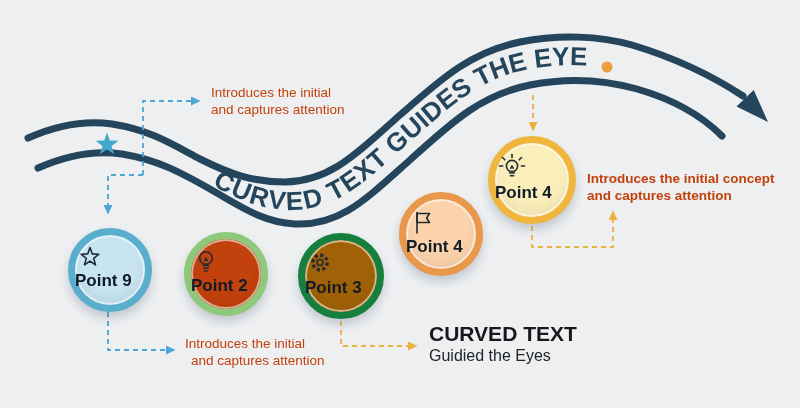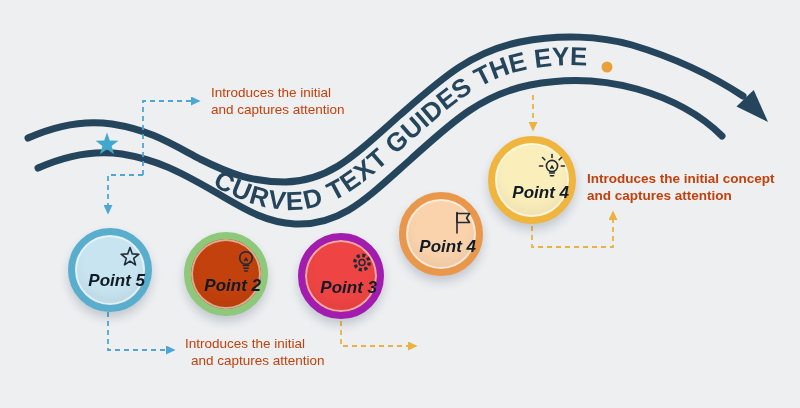--- a/index.html
+++ b/index.html
@@ -13,27 +13,27 @@
   .note-topleft{left:211px;top:85px;}
   .note-bottomleft{left:185px;top:336px;}
   .note-bottomleft .l2{margin-left:6px;}
   .note-right{left:587px;top:171px;font-weight:bold;}
   .callout{position:absolute;left:429px;top:322px;color:#16181b;}
   .callout .t{font-size:21px;font-weight:700;letter-spacing:0px;}
   .callout .s{font-size:16px;margin-top:1px;color:#232629;}
 
   
   .pcircle{position:absolute;box-sizing:border-box;border-radius:50%;
-    display:flex;flex-direction:column;align-items:flex-end;justify-content:flex-start;
+    display:flex;flex-direction:column;align-items:flex-start;justify-content:flex-start;
     padding-top:9px;
-    box-shadow:inset 0 0 0 2px rgba(255,255,255,.55), inset 0 -8px 12px rgba(0,0,0,.05), 0 6px 10px rgba(50,70,90,.22);font-style:italic;}
+    box-shadow:inset 0 0 0 2px rgba(255,255,255,.55), inset 0 -8px 12px rgba(0,0,0,.05), 0 6px 10px rgba(50,70,90,.22);}
   .pcircle .plabel{font-size:17px;font-weight:700;color:#101b26;margin-top:1px;}
   .c1{left:68px;top:228px;width:84px;height:84px;border:7px solid #5aaecd;background:#c7e4f0;}
   .c2{left:184px;top:232px;width:84px;height:84px;border:7px solid #8dc87b;background:#c2410c;}
-  .c3{left:298px;top:233px;width:86px;height:86px;border:7px solid #a21caf;background:#ef4444;}
+  .c3{left:298px;top:233px;width:86px;height:86px;border:7px solid #15803d;background:#a16207;}
   .c4{left:399px;top:192px;width:84px;height:84px;border:7px solid #e9984b;background:#fad3ac;}
   .c5{left:488px;top:136px;width:88px;height:88px;border:7px solid #efb53d;background:#faeebb;}
   .icSvg{display:block;}
 </style>
 </head>
 <body>
 
 <div class="stage">
 
   <svg class="canvas" width="800" height="408" viewBox="0 0 800 408" xmlns="http://www.w3.org/2000/svg" xmlns:xlink="http://www.w3.org/1999/xlink">
@@ -64,21 +64,21 @@
 
     <path d="M 341 321 L 341 346 L 416 346" fill="none" stroke="#ecb23f" stroke-width="1.8" stroke-dasharray="5 4" marker-end="url(#morange)"></path>
     <path d="M 533 95 L 533 130" fill="none" stroke="#ecb23f" stroke-width="1.8" stroke-dasharray="5 4" marker-end="url(#morange)"></path>
     <path d="M 532 226 L 532 247 L 613 247 L 613 212" fill="none" stroke="#ecb23f" stroke-width="1.8" stroke-dasharray="5 4" marker-end="url(#morange)"></path>
   </svg>
 
   <div class="pcircle c1">
     <svg class="icSvg" width="30" height="26" viewBox="0 0 30 26">
       <polygon points="15,3.5 17.3,9.9 23.9,10.2 18.7,14.4 20.5,20.9 15,17.1 9.5,20.9 11.3,14.4 6.1,10.2 12.7,9.9" fill="none" stroke="#202b36" stroke-width="1.6" stroke-linejoin="round"></polygon>
     </svg>
-    <div class="plabel">Point 5</div>
+    <div class="plabel">Point 9</div>
   </div>
 
   <div class="pcircle c2">
     <svg class="icSvg" width="30" height="27" viewBox="0 0 30 27">
       <g fill="none" stroke="#202b36" stroke-width="1.6" stroke-linecap="round">
         <circle cx="15" cy="10" r="6.3"></circle>
         <path d="M13.6 12.6 l1.4 -2.2 l1.4 2.2"></path>
         <path d="M12.3 17.4 h5.4"></path>
         <path d="M12.8 20.2 h4.4"></path>
         <path d="M13.7 23 h2.6"></path>
@@ -132,14 +132,18 @@
   <div class="note note-bottomleft">
     <div class="l1">Introduces the initial</div>
     <div class="l2">and captures attention</div>
   </div>
 
   <div class="note note-right">
     <div class="l1">Introduces the initial concept</div>
     <div class="l2">and captures attention</div>
   </div>
 
+  <div class="callout">
+    <div class="t">CURVED TEXT</div>
+    <div class="s">Guidied the Eyes</div>
+  </div>
 
 </div>
 
 </body></html>

